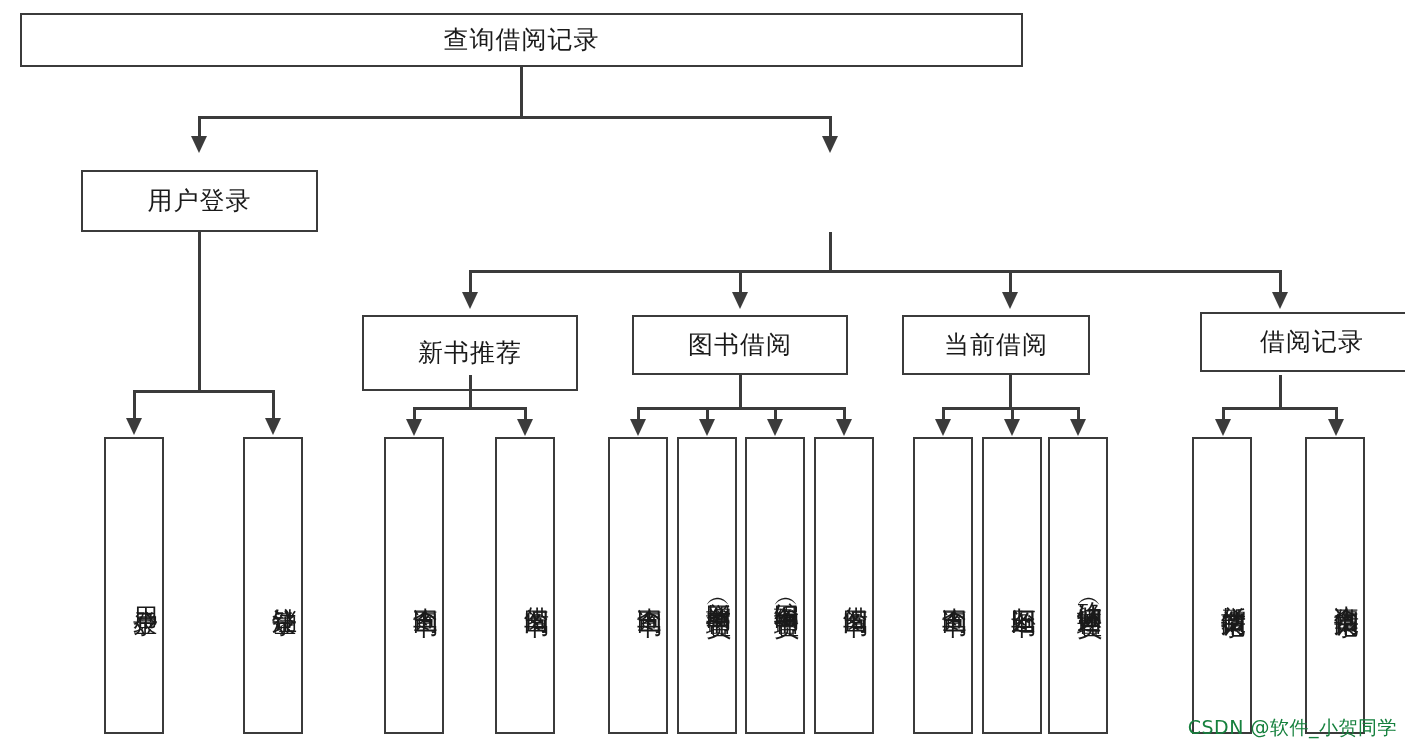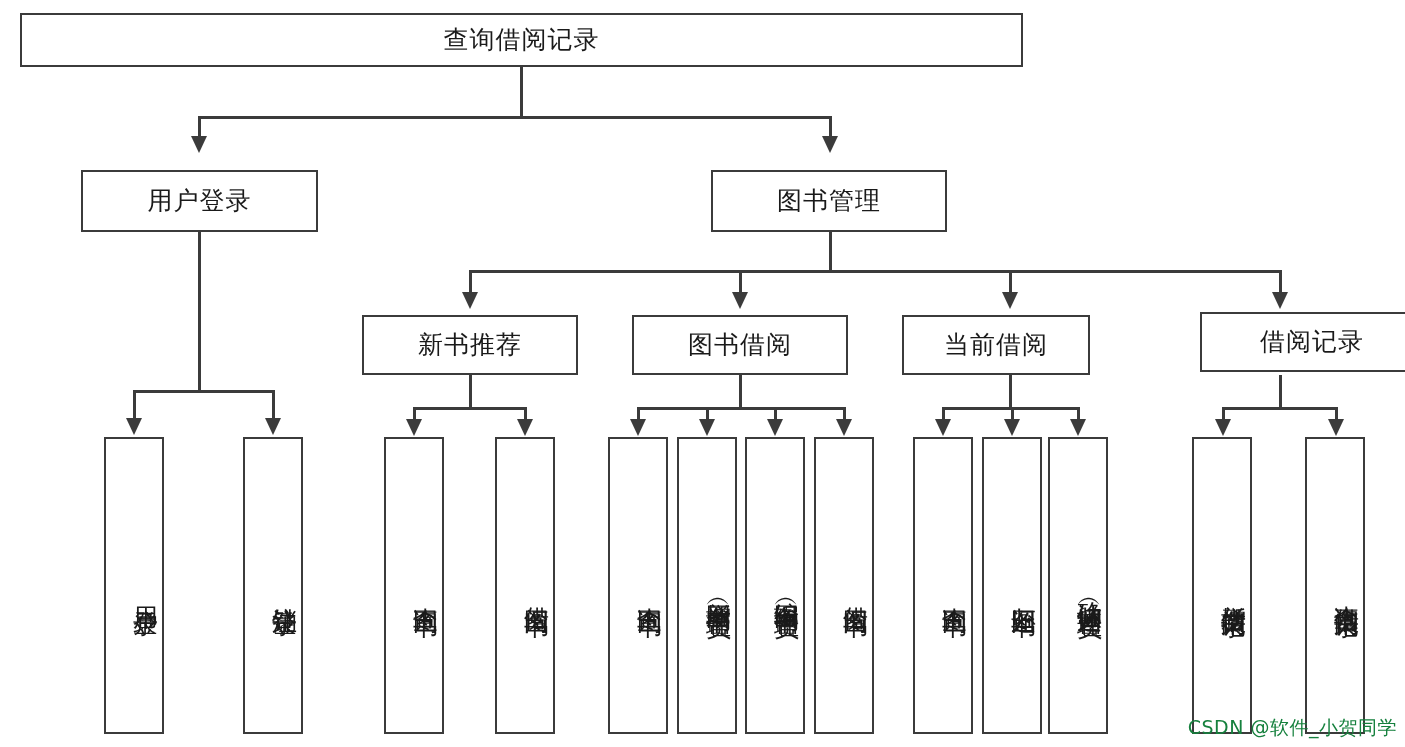--- a/index.html
+++ b/index.html
@@ -79,41 +79,40 @@
   <div class="node node-h node-title" style="left:20px; top:13px; width:1003px; height:54px;">查询借阅记录</div>
 
   <div class="edge edge-v" style="left:520px; top:67px; height:49px;"></div>
   <div class="edge edge-h" style="left:198px; top:116px; width:633px;"></div>
   <div class="edge edge-v" style="left:198px; top:116px; height:22px;"></div>
   <div class="arrow" style="left:191px; top:136px;"></div>
   <div class="edge edge-v" style="left:829px; top:116px; height:22px;"></div>
   <div class="arrow" style="left:822px; top:136px;"></div>
 
   <div class="node node-h" style="left:81px; top:170px; width:237px; height:62px;">用户登录</div>
-  <div class="node node-h" style="left:711px; top:170px; width:236px; height:62px;">图书管理</div>
 
   <div class="edge edge-v" style="left:198px; top:232px; height:158px;"></div>
   <div class="edge edge-h" style="left:133px; top:390px; width:140px;"></div>
   <div class="edge edge-v" style="left:133px; top:390px; height:30px;"></div>
   <div class="arrow" style="left:126px; top:418px;"></div>
   <div class="edge edge-v" style="left:272px; top:390px; height:30px;"></div>
   <div class="arrow" style="left:265px; top:418px;"></div>
 
   <div class="edge edge-v" style="left:829px; top:232px; height:38px;"></div>
   <div class="edge edge-h" style="left:469px; top:270px; width:812px;"></div>
   <div class="edge edge-v" style="left:469px; top:270px; height:24px;"></div>
   <div class="arrow" style="left:462px; top:292px;"></div>
   <div class="edge edge-v" style="left:739px; top:270px; height:24px;"></div>
   <div class="arrow" style="left:732px; top:292px;"></div>
   <div class="edge edge-v" style="left:1009px; top:270px; height:24px;"></div>
   <div class="arrow" style="left:1002px; top:292px;"></div>
   <div class="edge edge-v" style="left:1279px; top:270px; height:24px;"></div>
   <div class="arrow" style="left:1272px; top:292px;"></div>
 
-  <div class="node node-h" style="left:362px; top:315px; width:216px; height:60px;">新书推荐</div>
+  <div class="node node-h" style="left:362px; top:315px; width:216px; height:76px;">新书推荐</div>
   <div class="node node-h" style="left:632px; top:315px; width:216px; height:60px;">图书借阅</div>
   <div class="node node-h" style="left:902px; top:315px; width:188px; height:60px;">当前借阅</div>
   <div class="node node-h" style="left:1172px; top:312px; width:224px; height:60px;margin-left:28px;">借阅记录</div>
 
   <div class="edge edge-v" style="left:469px; top:375px; height:32px;"></div>
   <div class="edge edge-h" style="left:413px; top:407px; width:113px;"></div>
   <div class="edge edge-v" style="left:413px; top:407px; height:14px;"></div>
   <div class="arrow" style="left:406px; top:419px;"></div>
   <div class="edge edge-v" style="left:524px; top:407px; height:14px;"></div>
   <div class="arrow" style="left:517px; top:419px;"></div>

